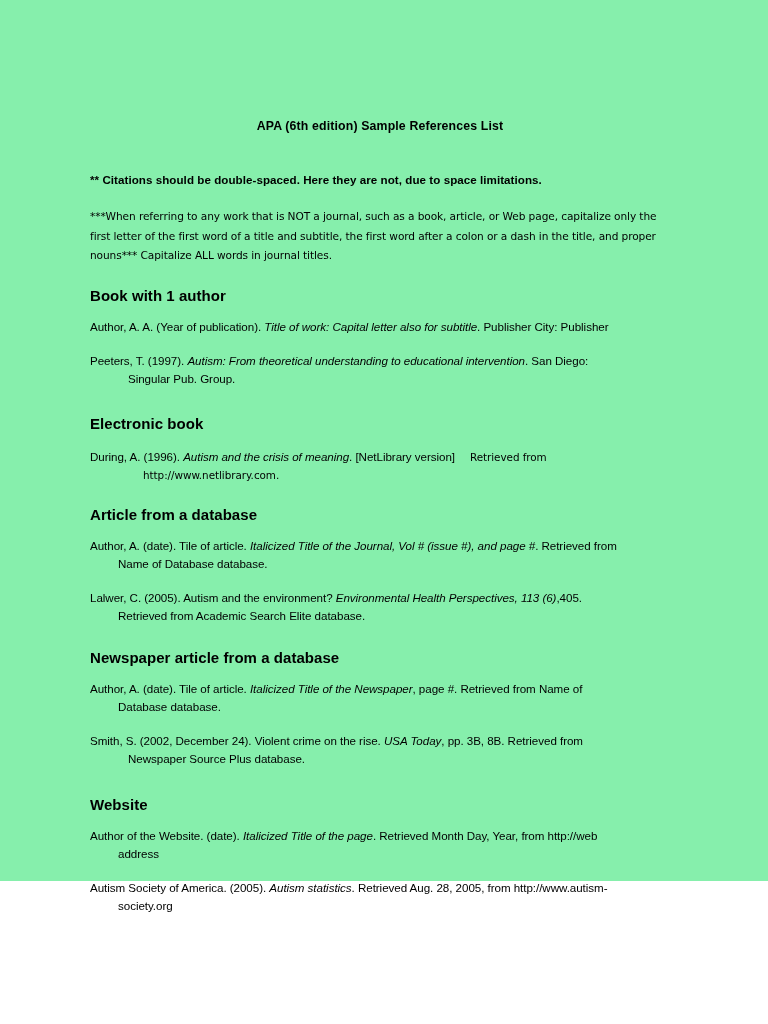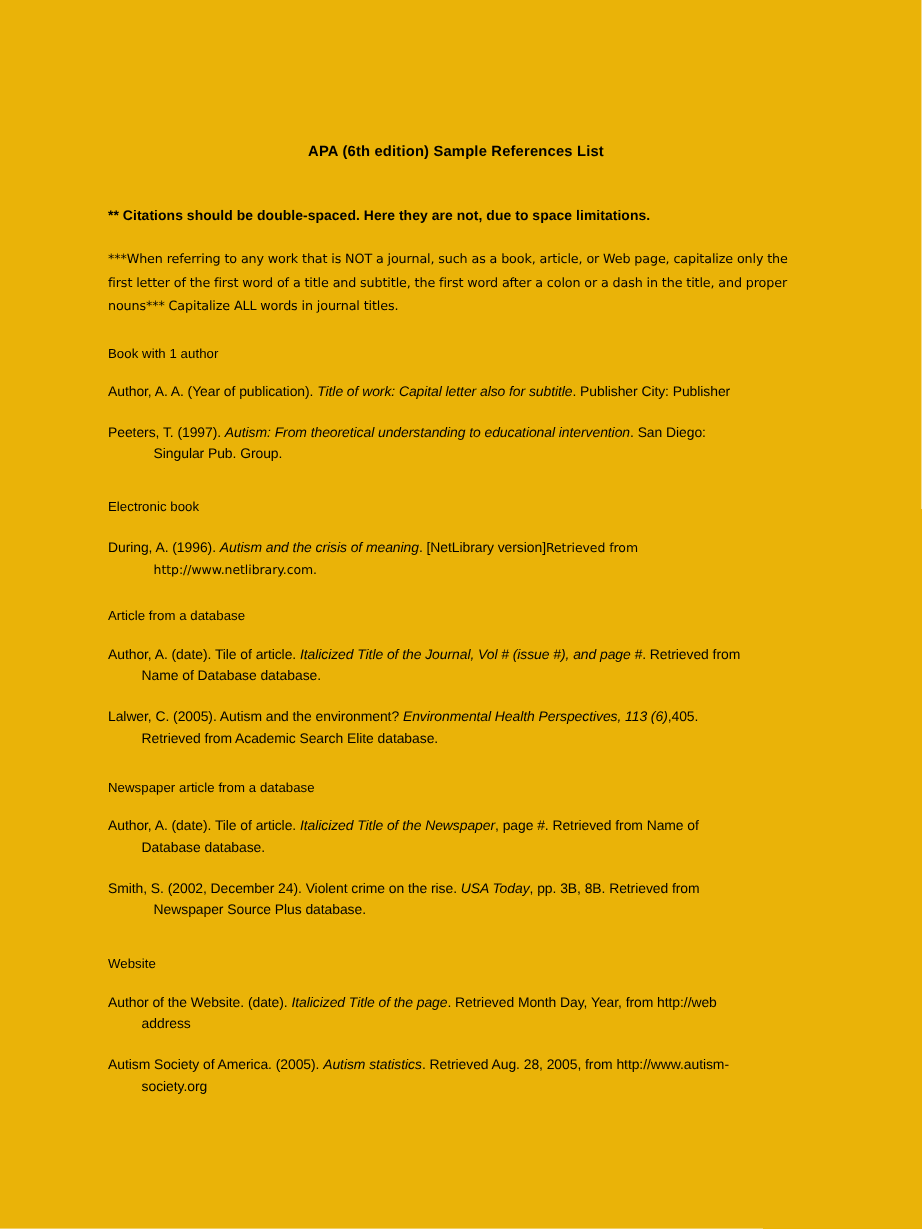--- a/index.html
+++ b/index.html
@@ -15,22 +15,22 @@
     font-family: "Liberation Sans", sans-serif;
     color: #000000;
     -webkit-font-smoothing: antialiased;
   }
 
   .page {
     position: absolute;
     left: 0;
     top: 0;
     width: 768px;
-    height: 1024px;
-    background: #eab308;
+    height: 881px;
+    background: #86efac;
   }
 
   .content {
     position: absolute;
     left: 90px;
     top: 118px;
     width: 580px;
   }
 
   .doc-title {
@@ -63,22 +63,22 @@
     letter-spacing: -0.1px;
   }
 
   .section {
     margin: 0;
     padding: 0;
   }
 
   .section-heading {
     font-family: "Liberation Sans", sans-serif;
-    font-size: 11px;
-    font-weight: normal;
+    font-size: 15px;
+    font-weight: bold;
     line-height: 15px;
     margin: 0;
     letter-spacing: 0.05px;
   }
 
   .sec-book       { margin-top: 22px; }
   .sec-ebook      { margin-top: 29px; }
   .sec-article    { margin-top: 23px; }
   .sec-newspaper  { margin-top: 26px; }
   .sec-website    { margin-top: 30px; }
@@ -100,20 +100,21 @@
   .ind-md  { padding-left: 28px; }
   .ind-lg  { padding-left: 38px; }
 
   .it { font-style: italic; }
 
   
   .alt {
     font-family: "DejaVu Sans", sans-serif;
     font-size: 10.4px;
     letter-spacing: -0.05px;
+    margin-left: 15px;
   }
 
   .w-full { width: 580px; }
 </style>
 </head>
 <body>
 
 <div class="page">
   <div class="content">
 

